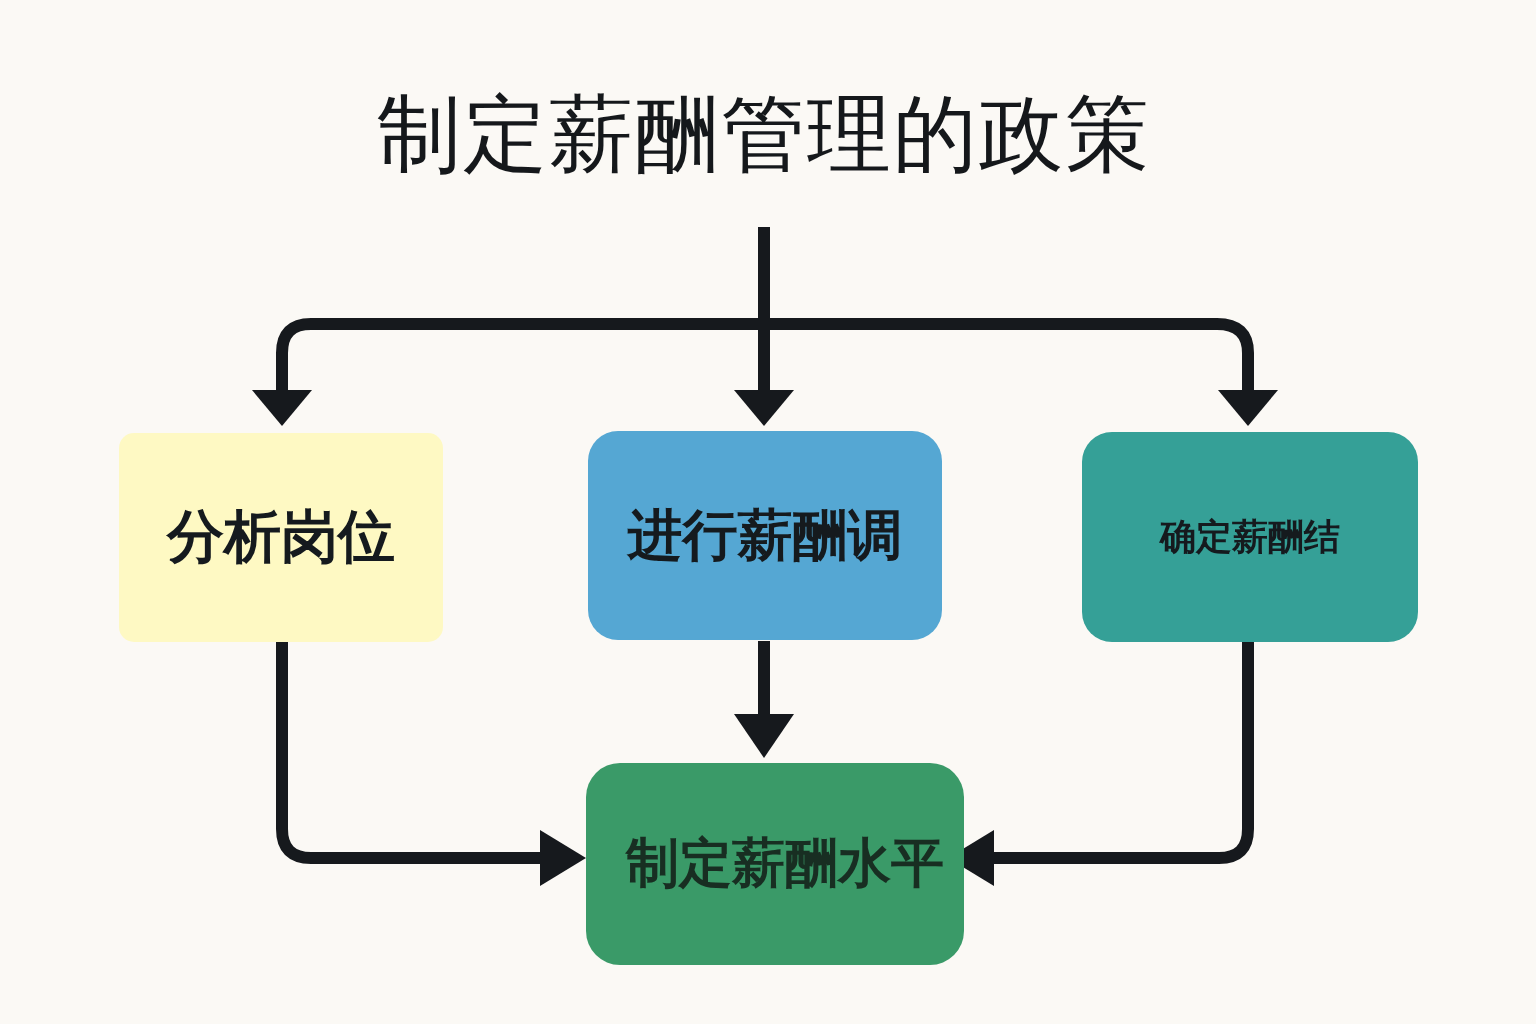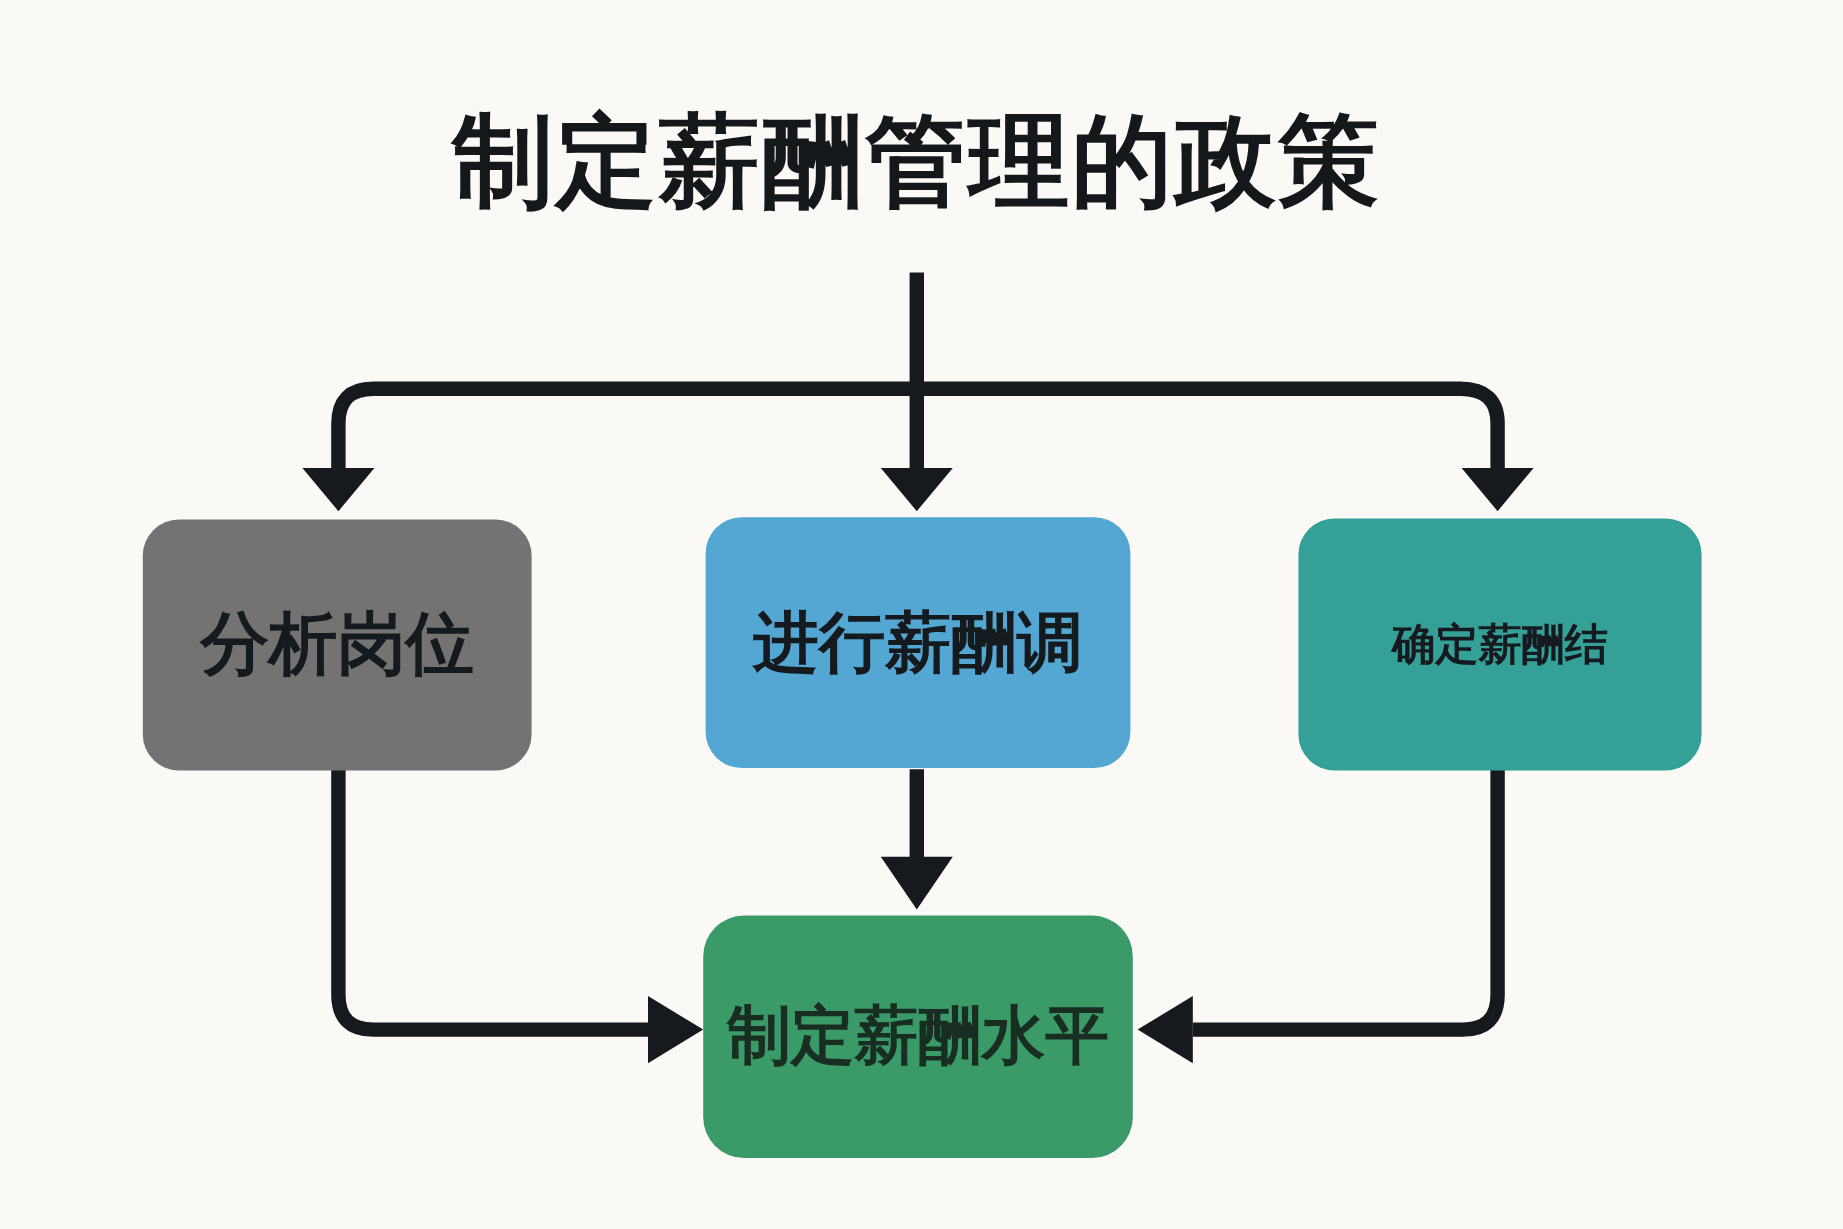--- a/index.html
+++ b/index.html
@@ -5,21 +5,21 @@
   html,body{margin:0;padding:0;}
   body{
     width:1536px;height:1024px;overflow:hidden;position:relative;
     background:#fbf9f5;
     font-family:"Liberation Sans", sans-serif;
   }
   .stage{position:absolute;inset:0;}
   .title{
     position:absolute;left:0;top:78px;width:1528px;
     text-align:center;
-    font-size:84px;font-weight:700;letter-spacing:2px;
+    font-size:84px;font-weight:400;letter-spacing:2px;
     color:#15181b;
   }
   .connector-layer{position:absolute;left:0;top:0;width:1536px;height:1024px;}
   .connector-layer path{fill:none;stroke:#16191d;stroke-width:12;}
   .connector-layer polygon{fill:#16191d;stroke:none;}
   .node{
     position:absolute;display:flex;align-items:center;justify-content:center;
     border-radius:30px;
     color:#151a1e;font-weight:800;
   }
@@ -58,29 +58,29 @@
       <path d="M282 641 L282 829 Q282 858 311 858 L540 858"></path>
       <polygon points="540,830 540,886 586,858"></polygon>
     </g>
 
     <g>
       <path d="M1248 641 L1248 829 Q1248 858 1219 858 L994 858"></path>
       <polygon points="994,830 994,886 948,858"></polygon>
     </g>
   </svg>
 
-  <div class="node node-analyze" style="background-color: #737373;">
+  <div class="node node-analyze" style="background-color: #fef9c3; border-radius: 15px;">
     <span class="label">分析岗位</span>
   </div>
 
   <div class="node node-survey" style="background-color: rgb(85, 167, 211);">
     <span class="label">进行薪酬调</span>
   </div>
 
   <div class="node node-structure" style="background-color: rgb(53, 160, 151);">
     <span class="label">确定薪酬结</span>
   </div>
 
-  <div class="node node-level" style="background-color: rgb(58, 154, 104);">
+  <div class="node node-level" style="background-color: rgb(58, 154, 104); padding-left: 20px;">
     <span class="label">制定薪酬水平</span>
   </div>
 
 </div>
 
 </body></html>

